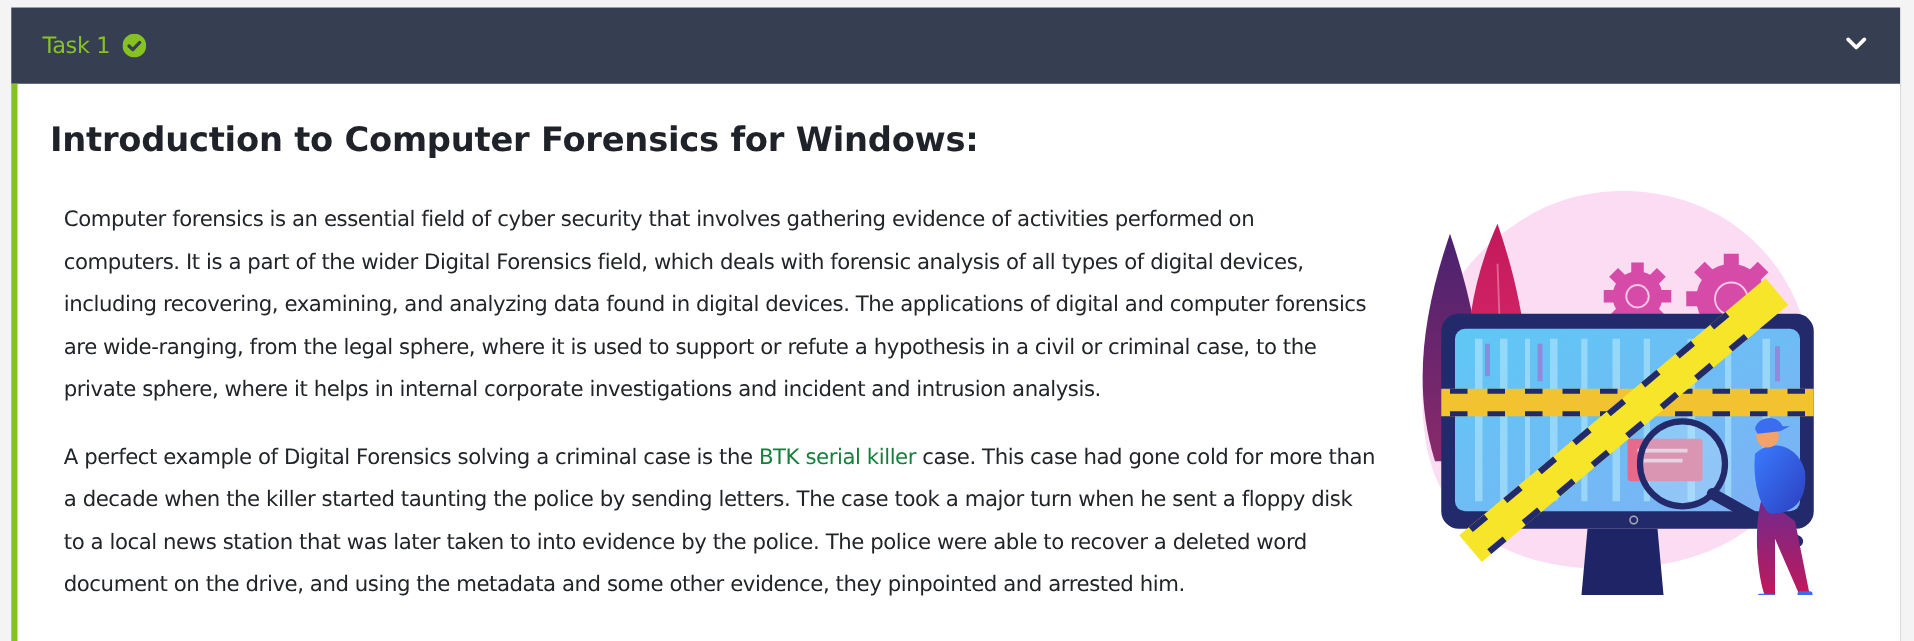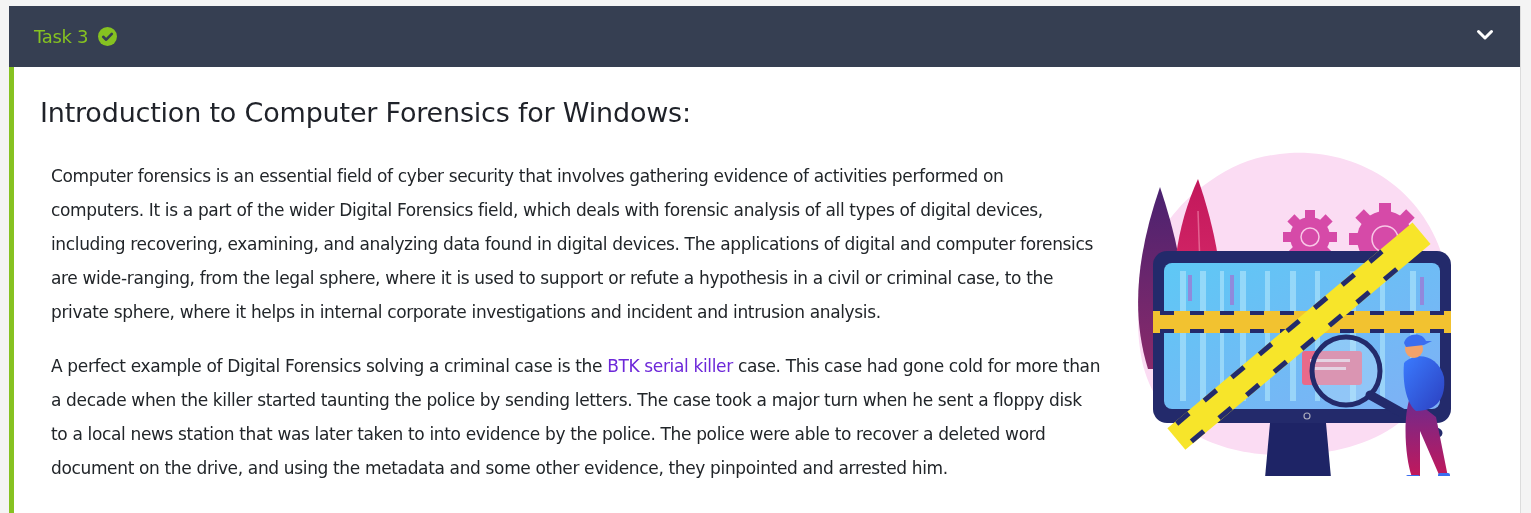--- a/index.html
+++ b/index.html
@@ -53,50 +53,50 @@
   .task-body {
     position: relative;
     border-left: 5px solid #86c221;
     height: 460px;
   }
   .heading {
     position: absolute;
     left: 26px;
     top: 30px;
     font-size: 27px;
-    font-weight: normal;
+    font-weight: bold;
     color: #1f2229;
     letter-spacing: -0.2px;
   }
   .content {
     position: absolute;
     left: 37px;
     top: 92px;
     width: 1050px;
     font-size: 17px;
     line-height: 34px;
     color: #212529;
     letter-spacing: -0.35px;
   }
   .content p { margin-bottom: 20px; }
-  .content a { color: #6d28d9; text-decoration: none; margin-top: 20px; }
+  .content a { color: #15803d; text-decoration: none; margin-top: 20px; }
   .illustration {
     position: absolute;
     left: 1106px;
     top: 74px;
     width: 335px;
     height: 335px;
   }
 </style>
 </head>
 <body>
 
 <div class="task-card">
   <div class="task-header">
-    <span class="task-num">Task 3</span>
+    <span class="task-num">Task 1</span>
     <span class="check-icon">
       <svg width="19" height="19" viewBox="0 0 19 19">
         <circle cx="9.5" cy="9.5" r="9.5" fill="#86c221"></circle>
         <path d="M5.2 9.8 L8.2 12.7 L13.8 6.9" fill="none" stroke="#363f52" stroke-width="2.6" stroke-linecap="round" stroke-linejoin="round"></path>
       </svg>
     </span>
     <span class="chevron-icon">
       <svg width="18" height="14" viewBox="0 0 18 14">
         <path d="M2.5 3.5 L9 10 L15.5 3.5" fill="none" stroke="#ffffff" stroke-width="3" stroke-linecap="round" stroke-linejoin="round"></path>
       </svg>

